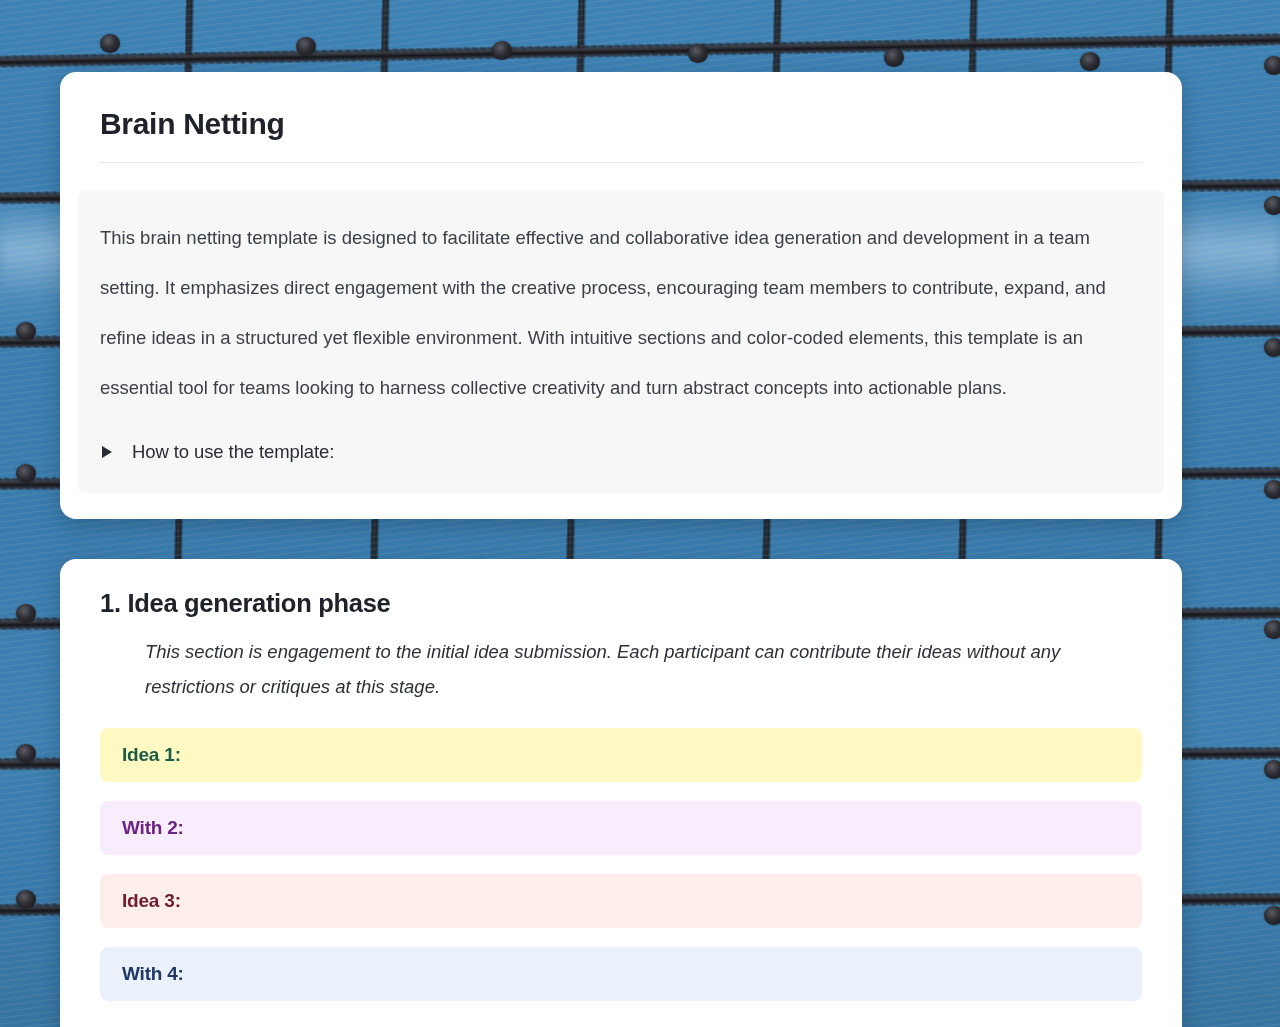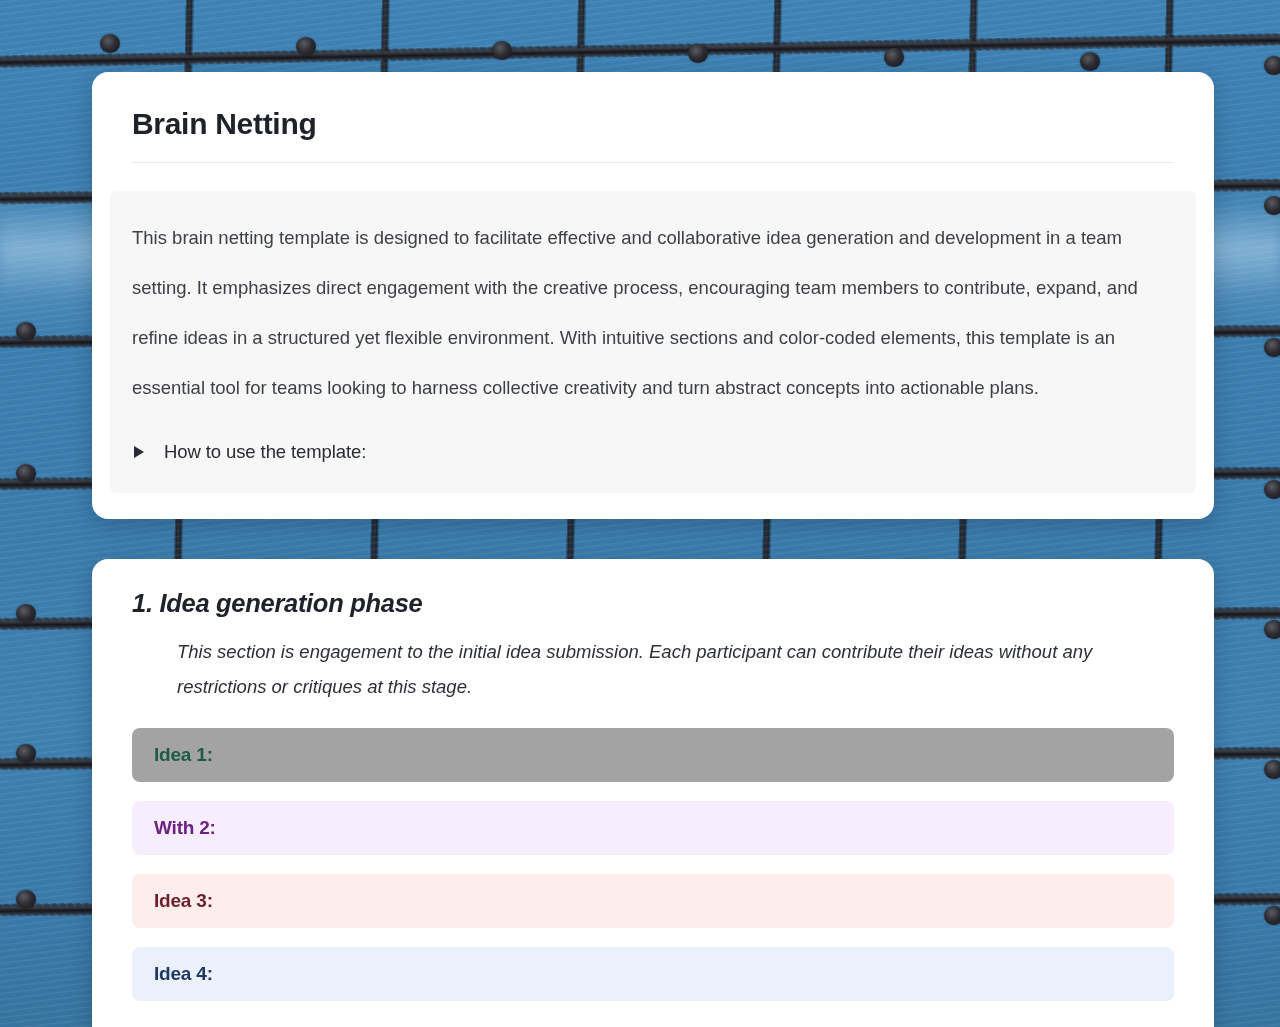--- a/index.html
+++ b/index.html
@@ -103,21 +103,21 @@
     box-shadow: 0 0 2px rgba(0,0,0,0.5);
   }
 
   
   .page {
     position: relative;
     z-index: 2;
   }
   .card {
     position: absolute;
-    left: 92px;
+    left: 60px;
     width: 1122px;
     background: #ffffff;
     border-radius: 16px;
     box-shadow: 0 6px 22px rgba(10,30,50,0.26);
     box-sizing: border-box;
   }
   .card-top { top: 72px; padding: 34px 40px 26px 40px; }
   .card-second { top: 559px; padding: 30px 40px 0 40px; height: 520px; overflow: hidden; }
 
   .doc-title {
@@ -164,21 +164,20 @@
     color: #2a2c33;
     letter-spacing: -0.1px;
   }
 
   .section-title {
     font-size: 25.5px;
     font-weight: bold;
     color: #20222a;
     letter-spacing: -0.3px;
     margin: 0 0 16px 0;
-    font-style: italic;
   }
   .section-desc {
     font-size: 18.5px;
     font-style: italic;
     line-height: 35px;
     color: #2d3036;
     margin: 0 0 24px 0;
     padding-left: 45px;
   }
 
@@ -253,28 +252,28 @@
         <span class="toggle-label">How to use the template:</span>
       </div>
     </div>
   </div>
 
   <div class="card card-second">
     <h2 class="section-title">1. Idea generation phase</h2>
     <p class="section-desc">This section is engagement to the initial idea submission. Each participant can contribute their ideas without any restrictions or critiques at this stage.</p>
 
     <div>
-      <div class="callout" style="background:#a3a3a3;">
+      <div class="callout" style="background:#fef9c3;">
         <span class="callout-label" style="color:#1d5c44;">Idea 1:</span>
       </div>
       <div class="callout" style="background:#f8edfd;">
         <span class="callout-label" style="color:#6b2384;">With 2:</span>
       </div>
       <div class="callout" style="background:#fdeeec;">
         <span class="callout-label" style="color:#6e1e2e;margin-top:45px;">Idea 3:</span>
       </div>
       <div class="callout" style="background:#ebf1fb;">
-        <span class="callout-label" style="color:#1f3864;">Idea 4:</span>
+        <span class="callout-label" style="color:#1f3864;">With 4:</span>
       </div>
     </div>
   </div>
 
 </div>
 
 </body></html>

